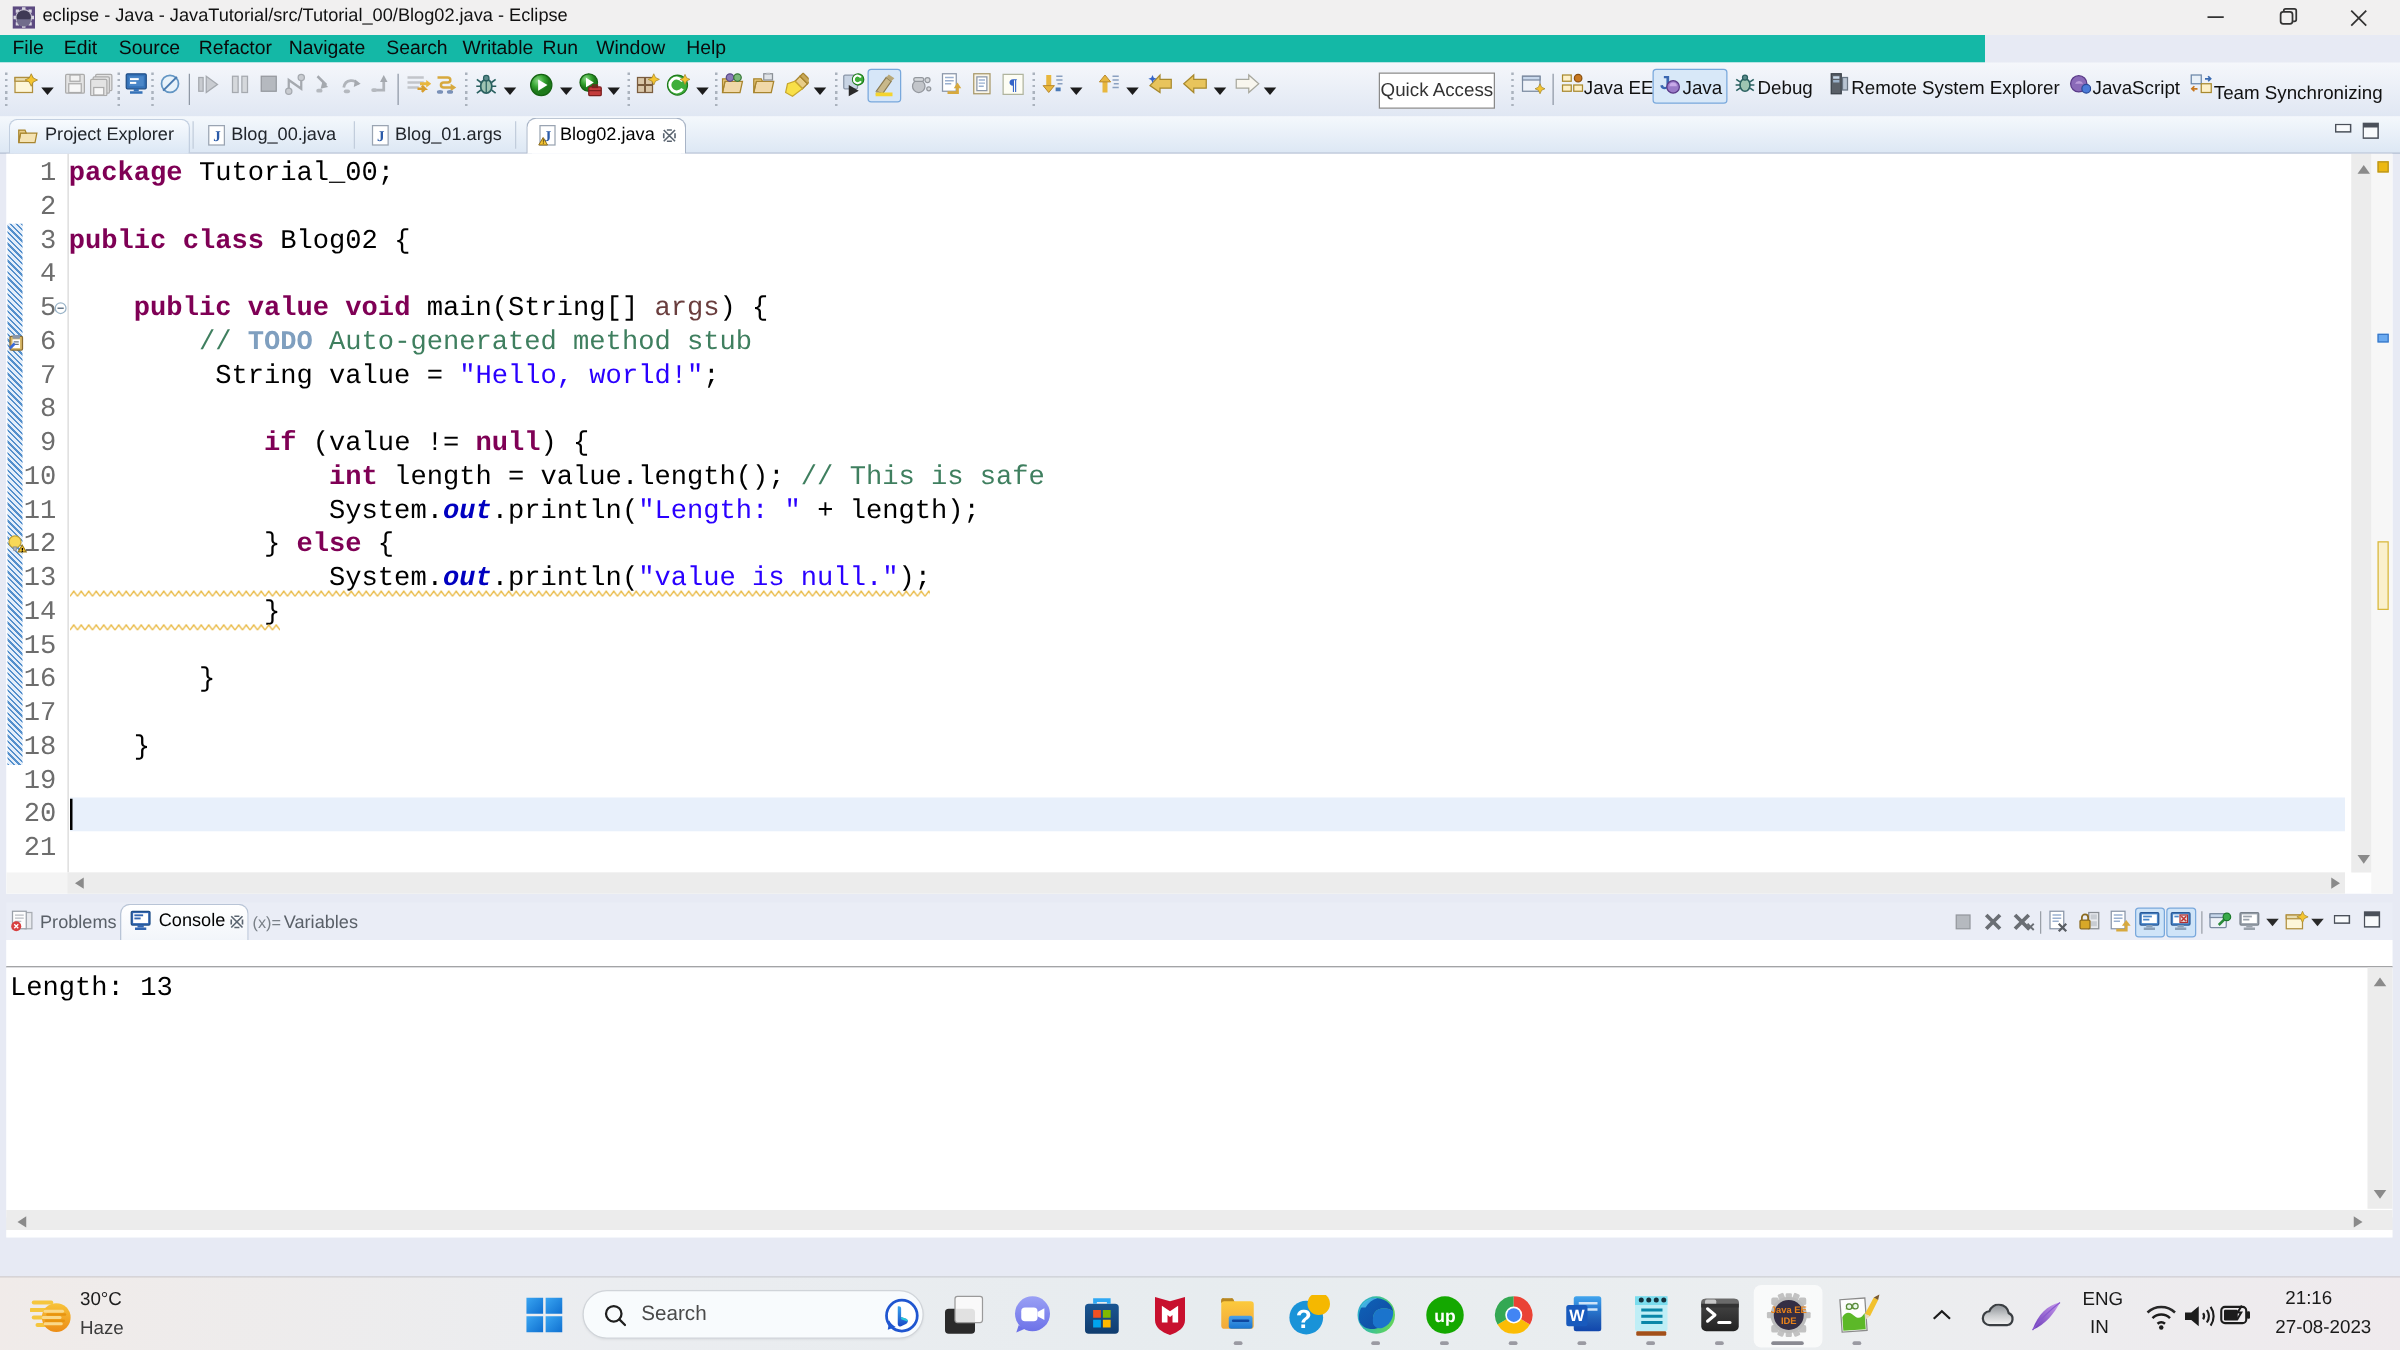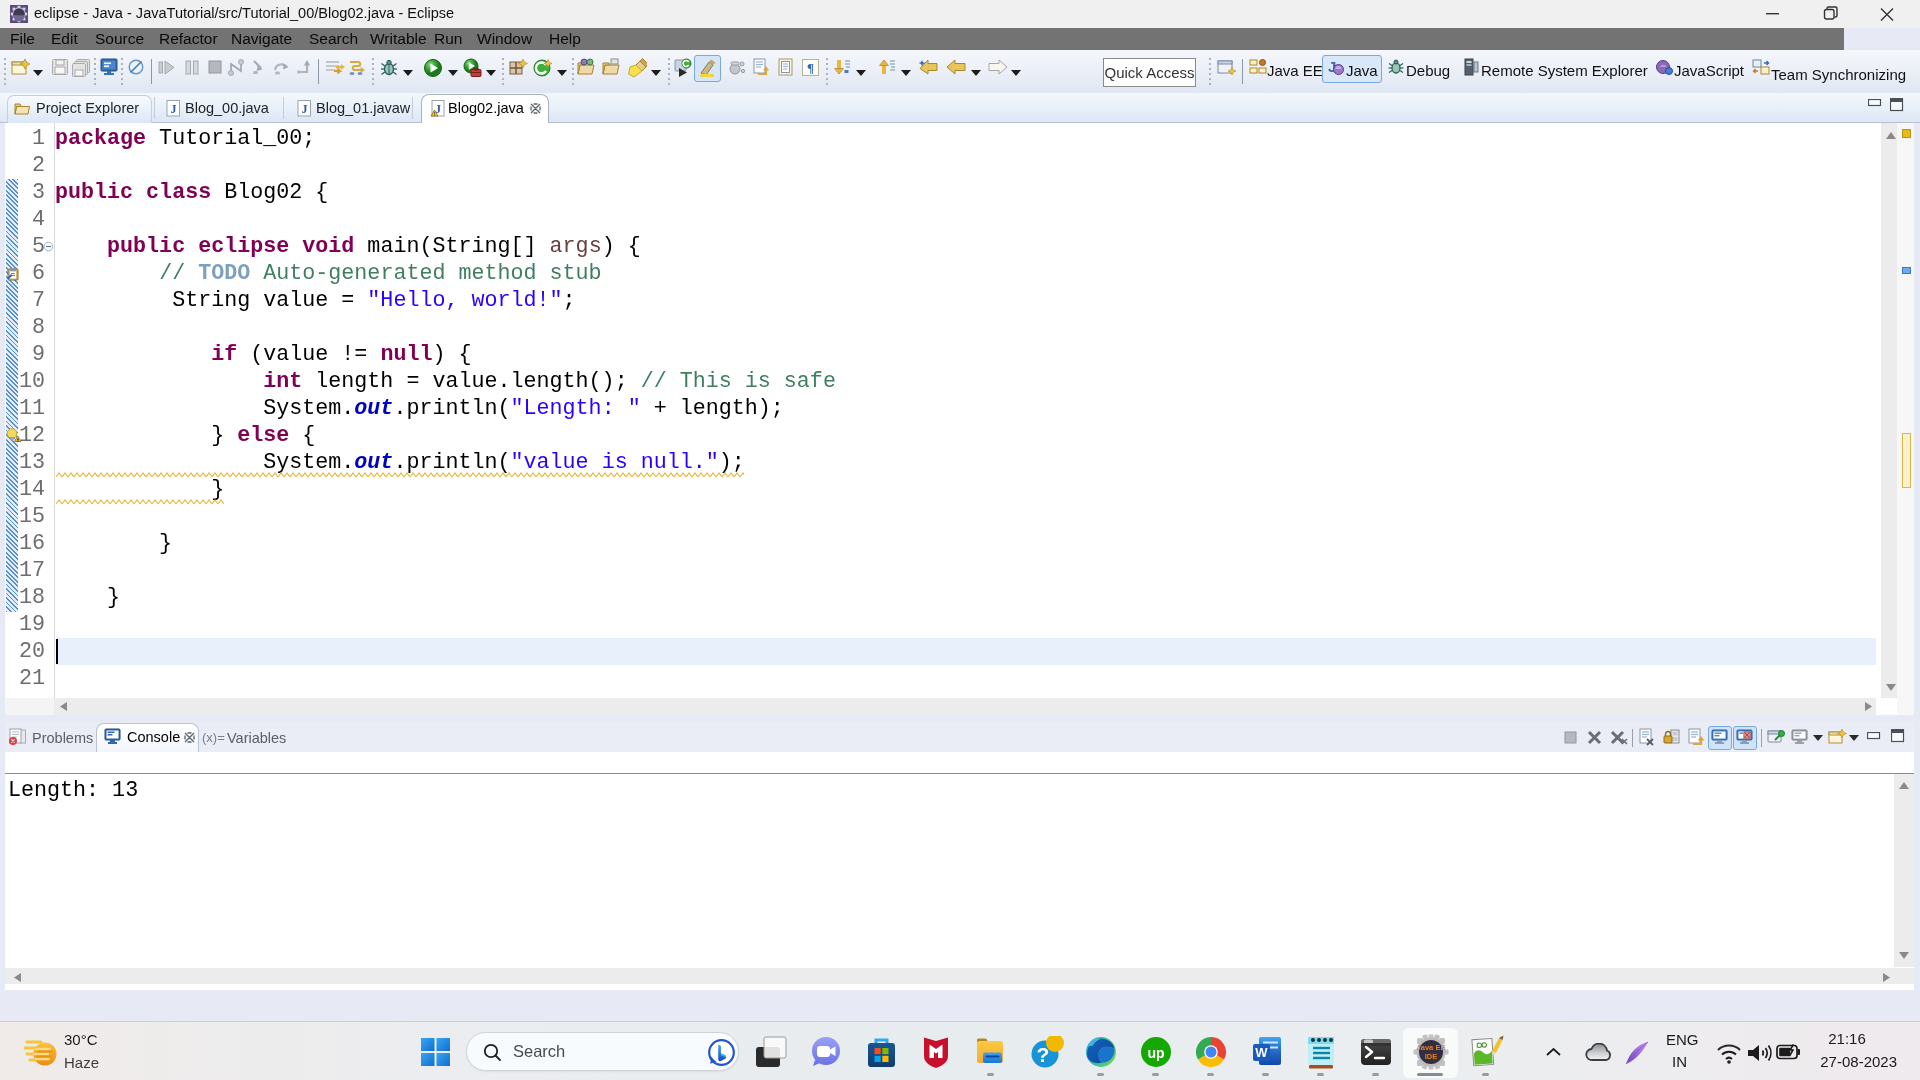--- a/index.html
+++ b/index.html
@@ -2,21 +2,21 @@
 <html><head>
 <meta charset="utf-8">
 <style>
 html,body{margin:0;padding:0;width:1920px;height:1080px;overflow:hidden;background:#e7eaf4;font-family:"Liberation Sans",sans-serif;}
 .abs{position:absolute;}
 #root{position:absolute;top:0;left:0;width:1920px;height:1080px;}
 
 #titlebar{top:0;left:0;width:1920px;height:28px;background:#f1f0f0;}
 #titletext{left:34px;top:5px;font-size:14.55px;color:#111;}
 
-#menubar{top:28px;left:0;width:1844px;height:22px;background:#737373;}
+#menubar{top:28px;left:0;width:1588px;height:22px;background:#14b8a6;}
 .menuitem{position:absolute;top:2px;font-size:15.5px;color:#0a0a0a;}
 
 #toolbar{top:50px;left:0;width:1920px;height:43px;background:linear-gradient(#f5f7fb,#e0e7f3);}
 .grip{position:absolute;top:8px;width:2px;height:27px;background-image:repeating-linear-gradient(#aab2bd 0 2px,transparent 2px 5px);}
 .tsep{position:absolute;top:9px;width:1px;height:25px;background:#8f98a5;}
 .darr{position:absolute;top:20px;width:0;height:0;border-left:5px solid transparent;border-right:5px solid transparent;border-top:6px solid #1c1c1c;}
 .ti{position:absolute;top:8px;}
 
 #tabstrip{top:93px;left:0;width:1920px;height:30px;background:linear-gradient(#f4f8fc,#dce7f4);}
 #editorwhite{top:123px;left:5px;width:1909px;height:592px;background:#ffffff;}
@@ -374,21 +374,21 @@
     <svg class="abs" style="left:166px;top:7px" width="15" height="17">
         <rect x="1" y="0.5" width="12.5" height="15.5" fill="#fff" stroke="#9aa4b2"></rect>
         <text x="7.5" y="12.5" font-size="12" font-weight="bold" fill="#2a5aa8" text-anchor="middle" font-family="Liberation Serif,serif">J</text>
       </svg>
     <span class="abs" style="left:185px;top:6.5px;font-size:14.5px;color:#21252b">Blog_00.java</span>
     <div class="tabsep" style="left:283px"></div>
     <svg class="abs" style="left:297px;top:7px" width="15" height="17">
         <rect x="1" y="0.5" width="12.5" height="15.5" fill="#fff" stroke="#9aa4b2"></rect>
         <text x="7.5" y="12.5" font-size="12" font-weight="bold" fill="#2a5aa8" text-anchor="middle" font-family="Liberation Serif,serif">J</text>
       </svg>
-    <span class="abs" style="left:316px;top:6.5px;font-size:14.5px;color:#21252b">Blog_01.javaw</span>
+    <span class="abs" style="left:316px;top:6.5px;font-size:14.5px;color:#21252b">Blog_01.args</span>
     <div class="tabsep" style="left:412px"></div>
     <div class="abs" style="left:421px;top:1px;width:128px;height:29px;background:#fff;border:1px solid #a8b4c6;border-bottom:none;border-radius:8px 8px 0 0;box-sizing:border-box"></div>
     <svg class="abs" style="left:430px;top:7px" width="16" height="17">
         <rect x="2" y="0.5" width="12" height="15.5" fill="#fff" stroke="#9aa4b2"></rect>
         <text x="8" y="12.5" font-size="12" font-weight="bold" fill="#2a5aa8" text-anchor="middle" font-family="Liberation Serif,serif">J</text>
         <path d="M1 16 l3.5-6 3.5 6 Z" fill="#f4c430" stroke="#8a6a1e" stroke-width="0.8"></path>
         <text x="4.5" y="15.5" font-size="5.5" fill="#000" text-anchor="middle">!</text>
       </svg>
     <span class="abs" style="left:448px;top:6.5px;font-size:14.5px;color:#000">Blog02.java</span>
     <svg class="abs" style="left:529px;top:9px" width="13" height="13">
@@ -454,21 +454,21 @@
         <path d="M4.5 9.5 h3 l-0.5 3 h-2 Z" fill="#b0b4ba" stroke="#8a8e94" stroke-width="0.7"></path>
         <path d="M8.5 13.5 h6.5 l-3.25-5.5 Z" fill="#f4c430" stroke="#9a7a1e" stroke-width="0.9"></path>
         <rect x="11.4" y="10.4" width="1" height="2" fill="#000"></rect>
         <rect x="11.4" y="12.7" width="1" height="0.8" fill="#000"></rect>
       </svg>
 
     <div class="mono abs" id="code" style="left:50px;top:2px;font-size:21.7px;line-height:27px;color:#000;white-space:pre"><span class="kw">package</span> Tutorial_00;
 
 <span class="kw">public</span> <span class="kw">class</span> Blog02 {
 
-    <span class="kw">public</span> <span class="kw">eclipse</span> <span class="kw">void</span> main(String[] <span class="arg">args</span>) {
+    <span class="kw">public</span> <span class="kw">value</span> <span class="kw">void</span> main(String[] <span class="arg">args</span>) {
         <span class="cmt">// <span class="todo">TODO</span> Auto-generated method stub</span>
          String value = <span class="str">"Hello, world!"</span>;
 
             <span class="kw">if</span> (value != <span class="kw">null</span>) {
                 <span class="kw">int</span> length = value.length(); <span class="cmt">// This is safe</span>
                 System.<span class="out">out</span>.println(<span class="str">"Length: "</span> + length);
             } <span class="kw">else</span> {
                 System.<span class="out">out</span>.println(<span class="str">"value is null."</span>);
             }
 

